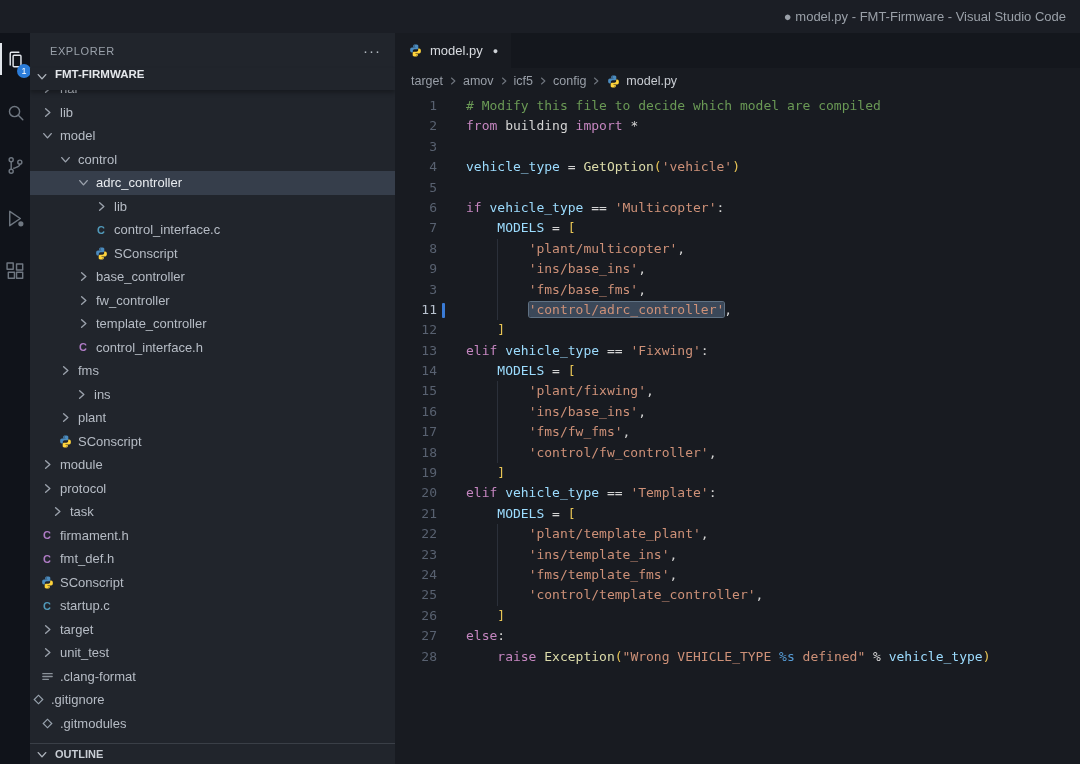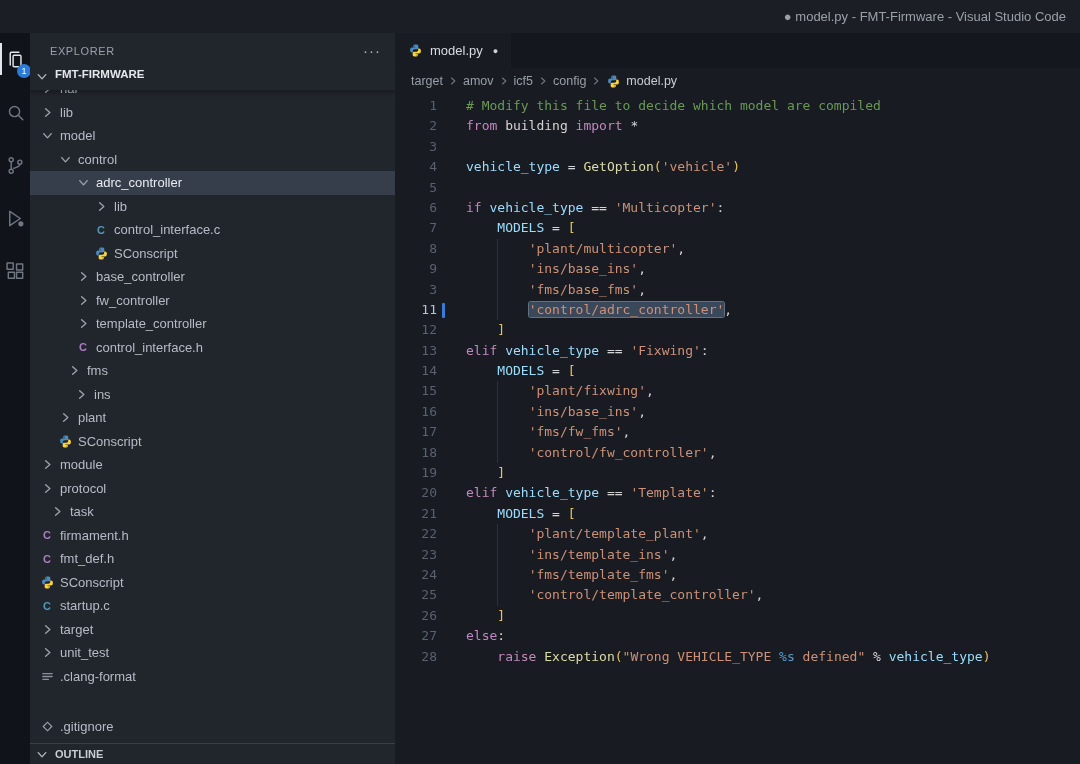--- a/index.html
+++ b/index.html
@@ -230,21 +230,21 @@
                 </svg>
               </span>
               <span class="label">template_controller</span>
             </div>
             <div class="row" style="padding-left: 45px;">
               <span class="twisty">
                 <span class="ltr" style="color:var(--icon-h)">C</span>
               </span>
               <span class="label">control_interface.h</span>
             </div>
-            <div class="row" style="padding-left: 36px;">
+            <div class="row" style="padding-left: 27px;">
               <span class="twisty">
                 <svg viewBox="0 0 16 16" fill="none" stroke="currentColor" stroke-width="1.5" stroke-linecap="round" stroke-linejoin="round">
                   <path d="M6 4l4.5 4L6 12"></path>
                 </svg>
               </span>
               <span class="label">fms</span>
             </div>
             <div class="row" style="padding-left: 43px;">
               <span class="twisty">
                 <svg viewBox="0 0 16 16" fill="none" stroke="currentColor" stroke-width="1.5" stroke-linecap="round" stroke-linejoin="round">
@@ -338,21 +338,21 @@
               <span class="label">unit_test</span>
             </div>
             <div class="row" style="padding-left: 9px;">
               <span class="twisty">
                 <svg viewBox="0 0 16 16" fill="none" stroke="#8a9199" stroke-width="1.4" stroke-linecap="round">
                   <path d="M3 5h10M3 8h10M3 11h6"></path>
                 </svg>
               </span>
               <span class="label">.clang-format</span>
             </div>
-            <div class="row" style="padding-left: 9px; margin-top: 27px;">
+            <div class="row" style="">
               <span class="twisty">
                 <svg viewBox="0 0 16 16" fill="none" stroke="#97a2ad" stroke-width="1.3">
                   <rect x="4.8" y="4.8" width="6.4" height="6.4" transform="rotate(45 8 8)"></rect>
                 </svg>
               </span>
               <span class="label">.gitignore</span>
             </div>
             <div class="row" style="padding-left: 9px;">
               <span class="twisty">
                 <svg viewBox="0 0 16 16" fill="none" stroke="#97a2ad" stroke-width="1.3">

